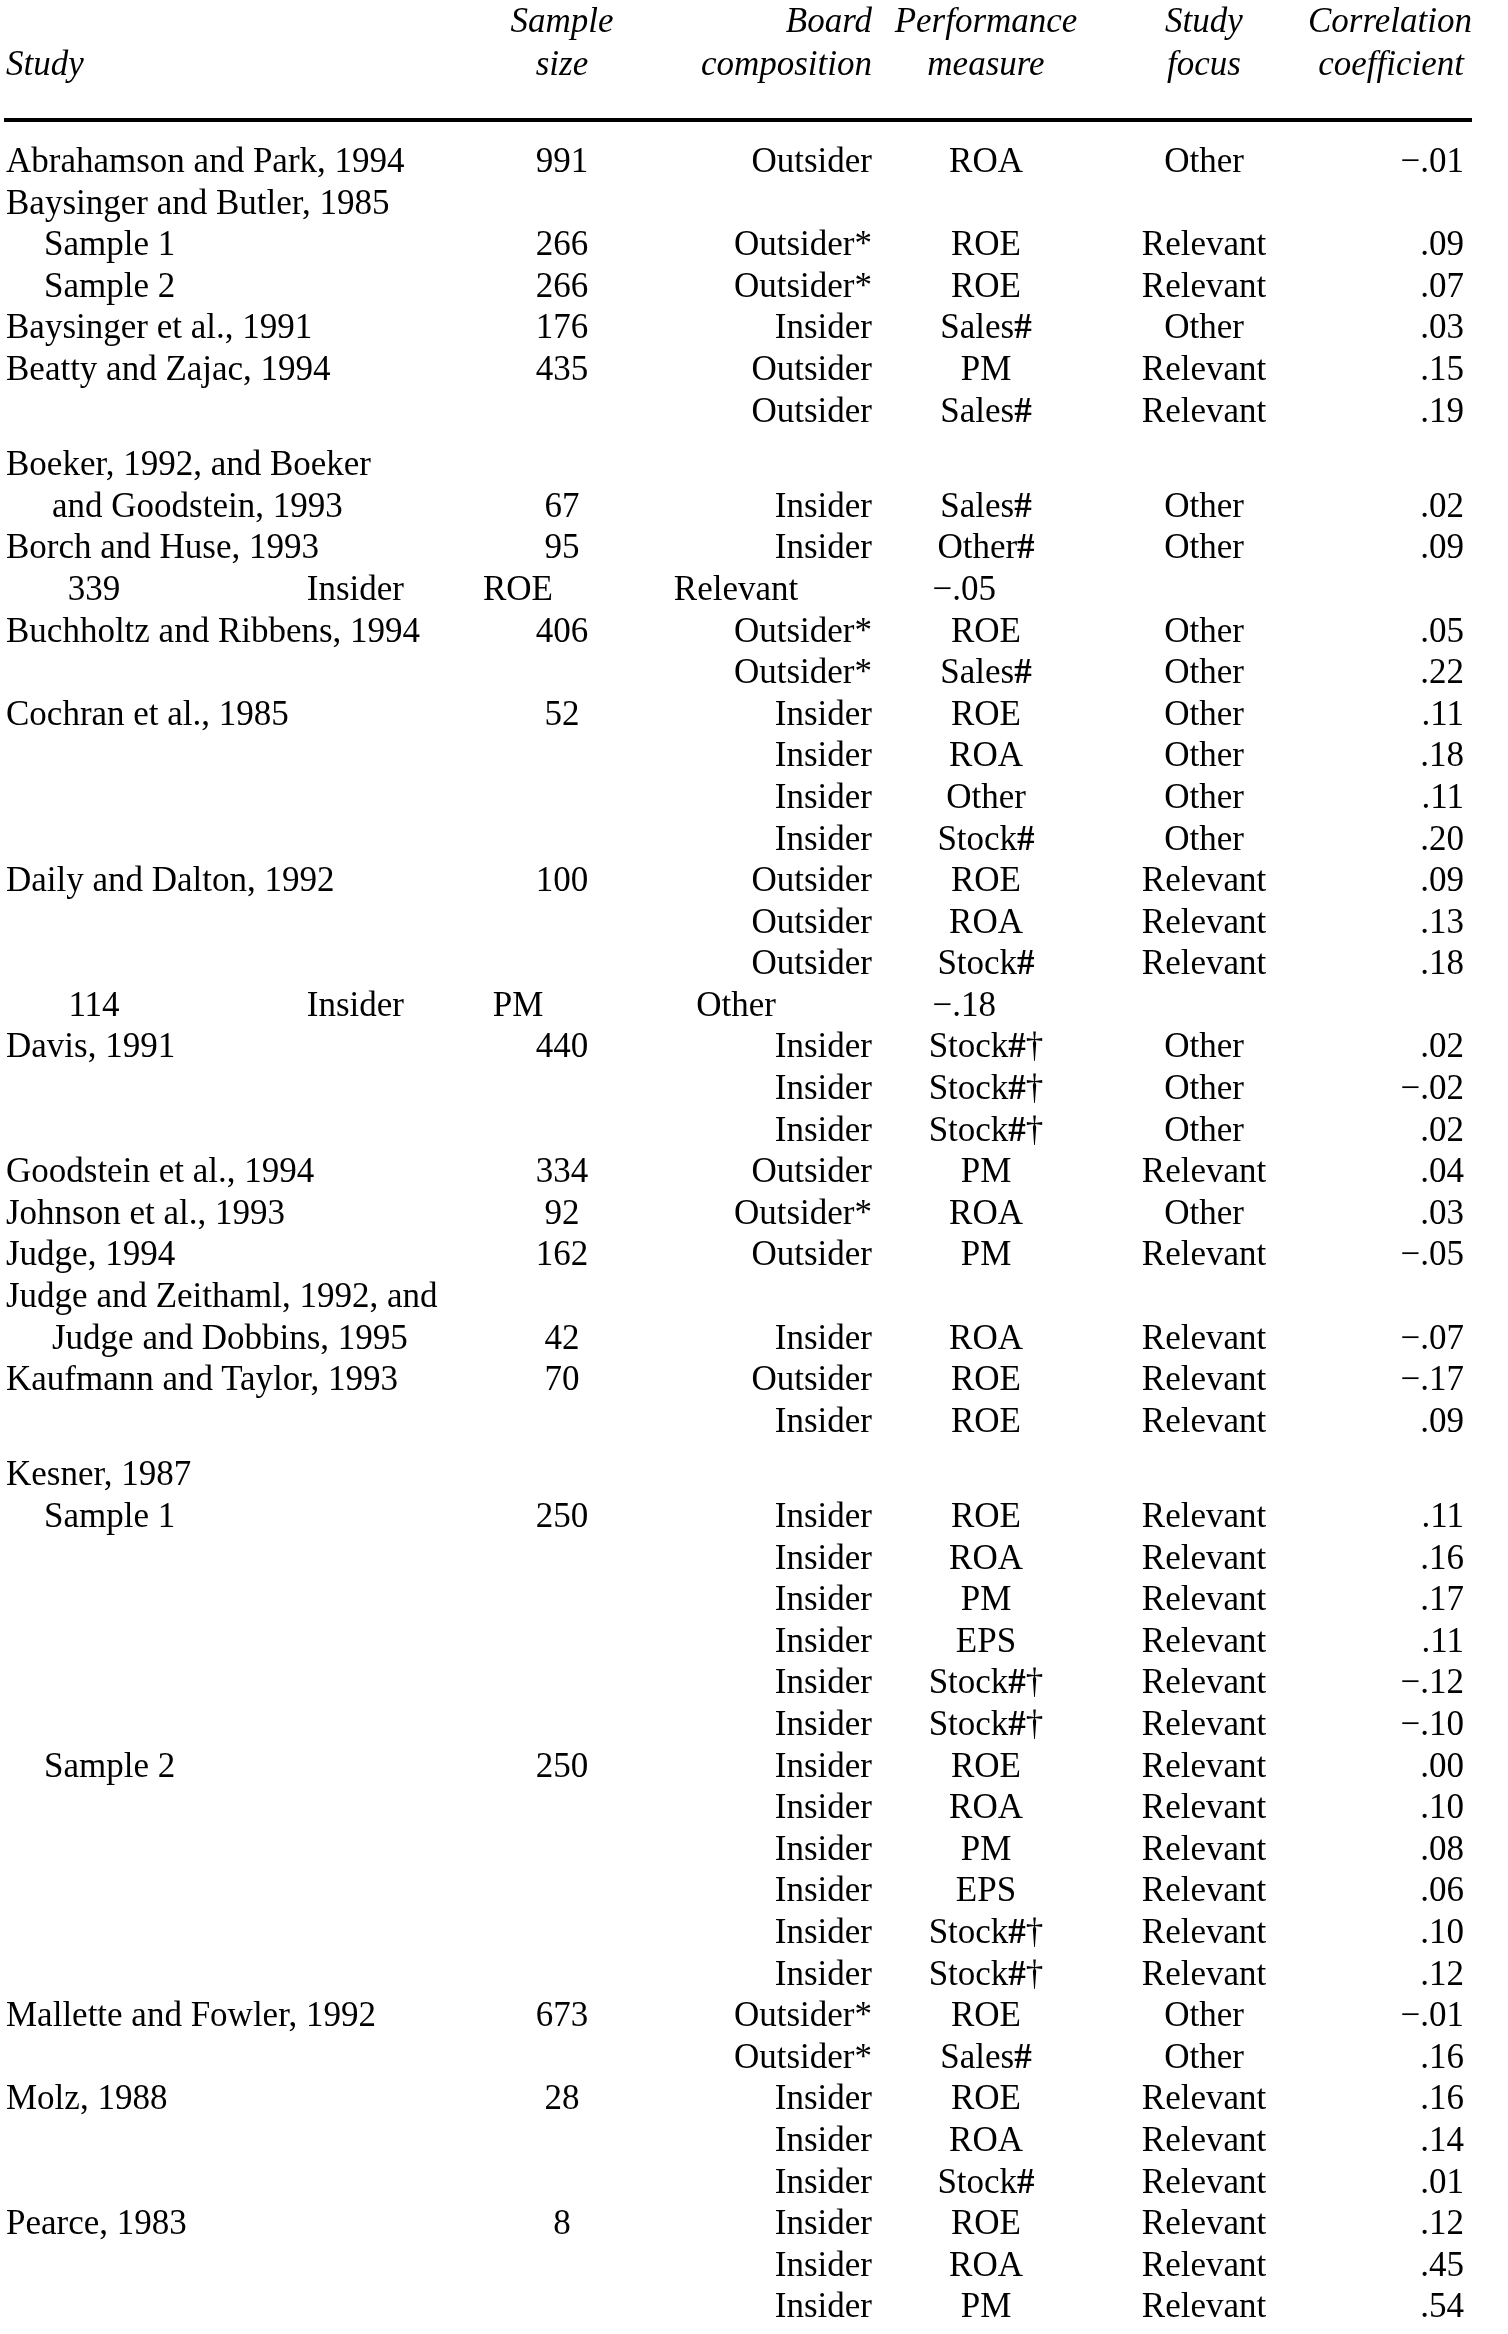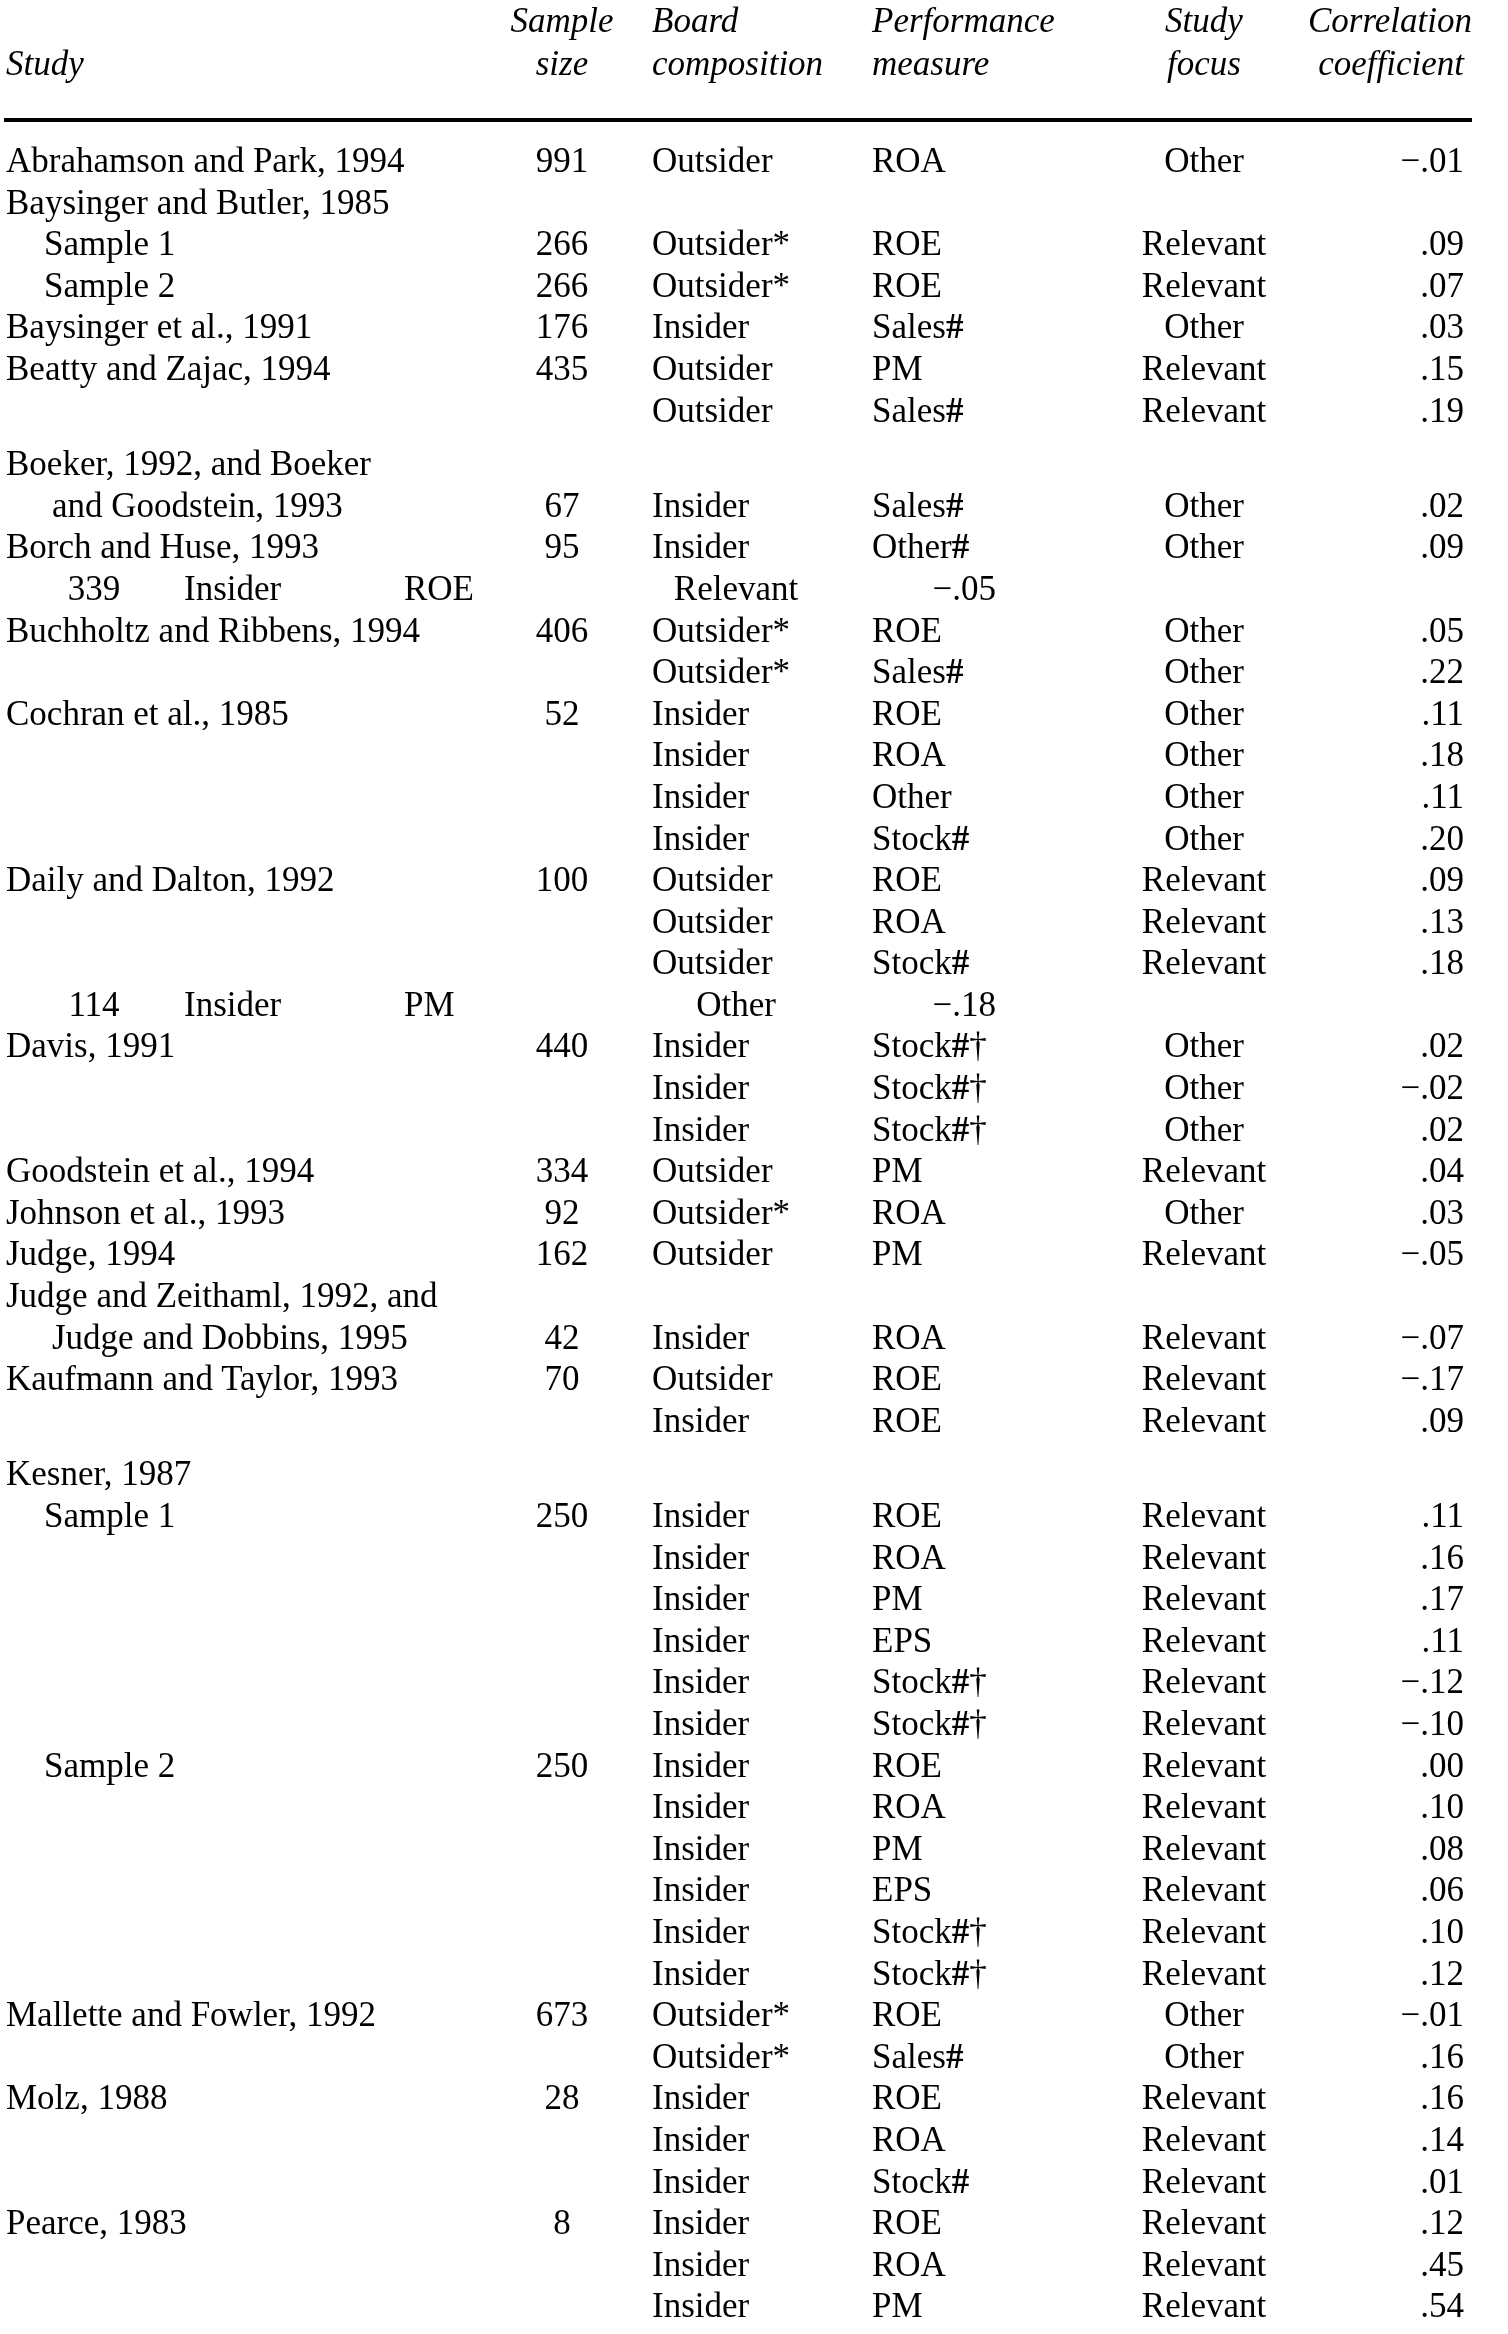--- a/index.html
+++ b/index.html
@@ -47,22 +47,22 @@
   .rule {
     width: 100%;
     height: 4px;
     background: #000000;
     margin: 0;
   }
 
   
   .c-study  { width: 468px; text-align: left;  padding-left: 2px; }
   .c-n      { width: 180px; text-align: center; }
-  .c-board  { width: 220px; text-align: left; }
-  .c-perf   { width: 228px; text-align: left; }
+  .c-board  { width: 220px; text-align: right; }
+  .c-perf   { width: 228px; text-align: center; }
   .c-focus  { width: 208px; text-align: center; }
   .c-corr   { width: 158px; text-align: right; padding-right: 2px; }
 
   
   .tbody { padding-top: 18px; }
 
   .row {
     display: flex;
     width: 100%;
     align-items: baseline;

